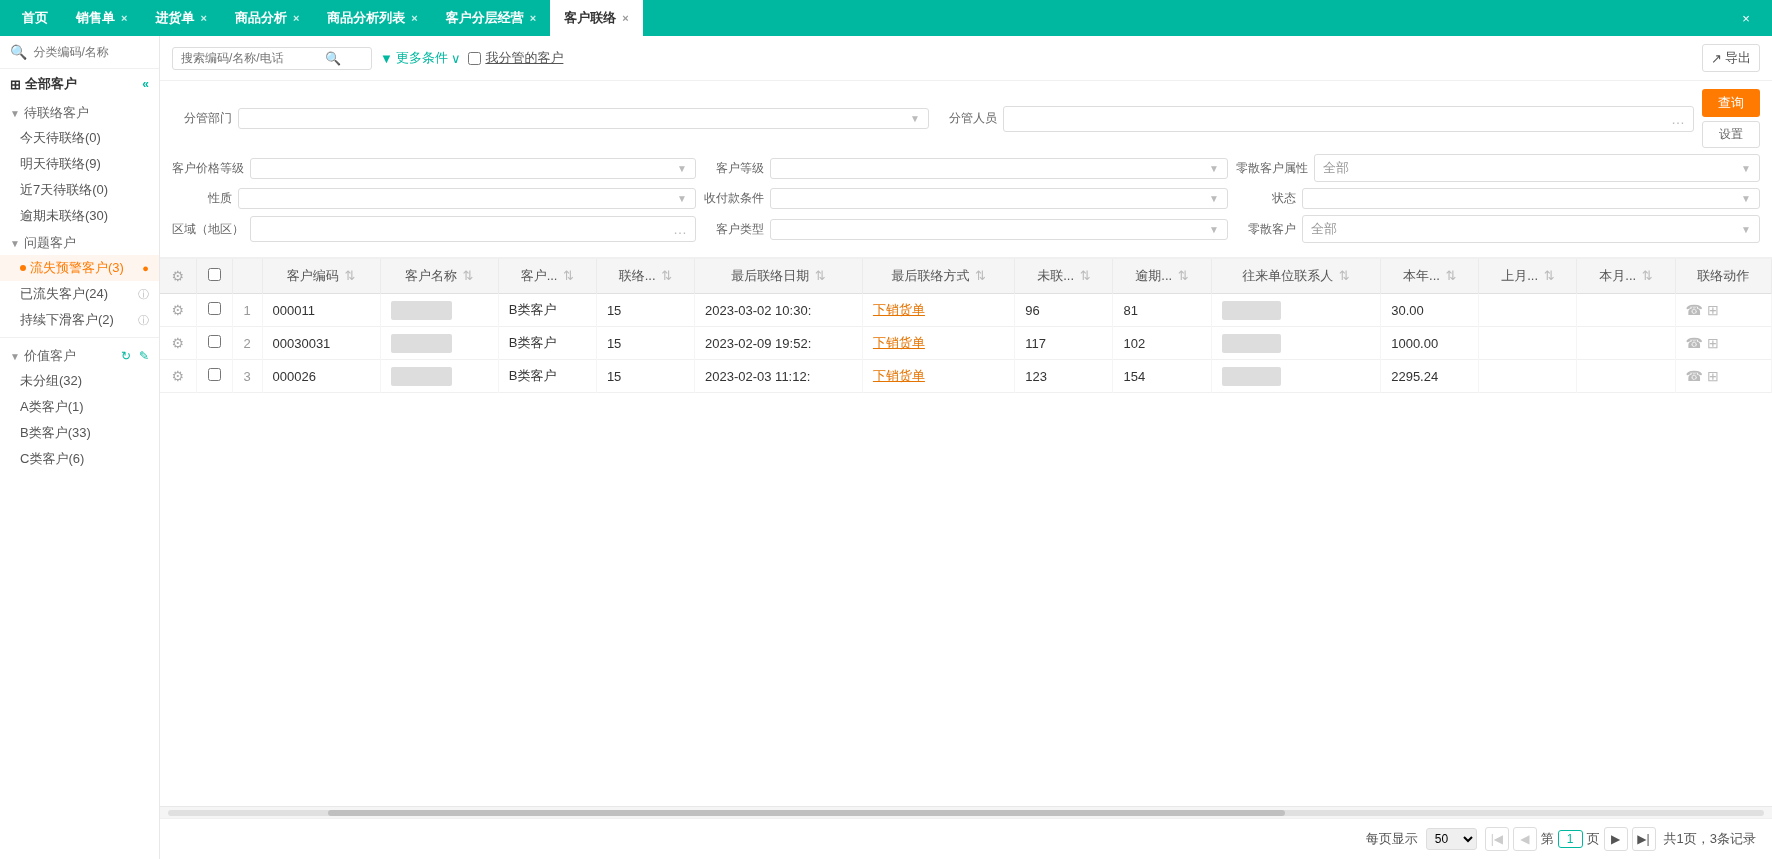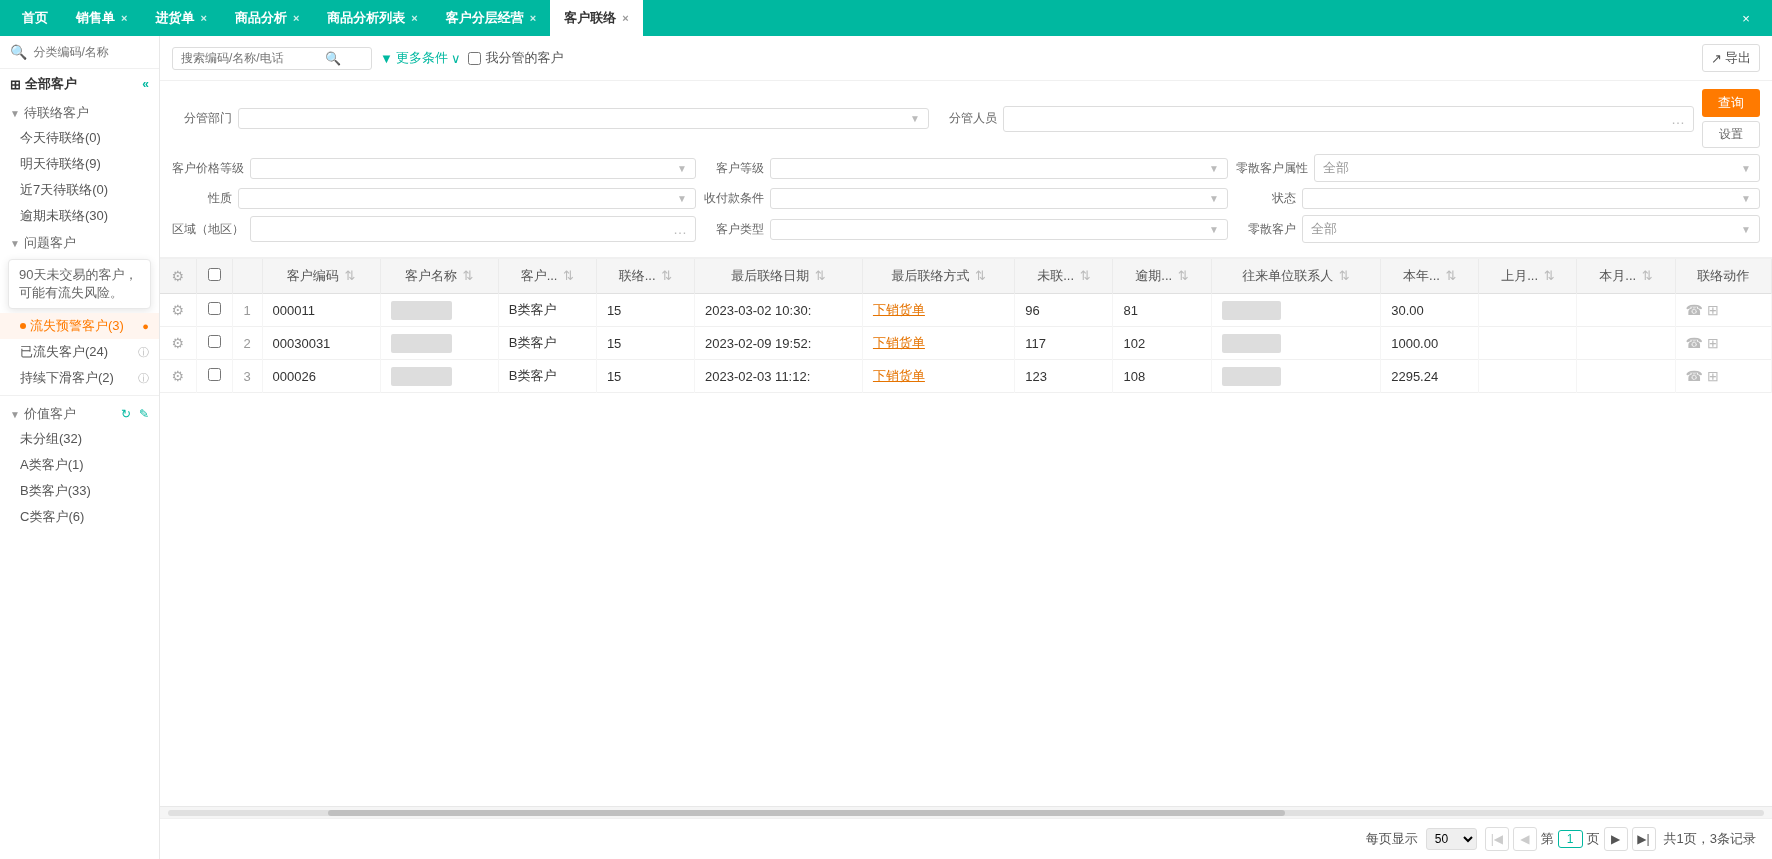--- a/index.html
+++ b/index.html
@@ -175,21 +175,21 @@
       color: #999;
       width: 140px;
       background: transparent;
     }
     .filter-more-btn {
       display: flex; align-items: center; gap: 3px;
       color: #00b8a0; cursor: pointer; font-size: 13px;
     }
     .filter-my-customers {
       display: flex; align-items: center; gap: 4px;
-      color: #555; font-size: 13px; cursor: pointer;
+      color: #555; font-size: 13px; cursor: pointer; text-decoration: underline;
     }
     .filter-my-customers input[type=checkbox] { cursor: pointer; }
     .filter-spacer { flex: 1; }
     .export-btn {
       display: flex; align-items: center; gap: 3px;
       color: #555; cursor: pointer; font-size: 13px;
       border: 1px solid #ddd; border-radius: 3px; padding: 4px 8px;
       background: #fff;
     }
 
@@ -451,23 +451,20 @@
     </div>
     <div class="sidebar-item">
       <span class="sidebar-item-label">逾期未联络(30)</span>
     </div>
 
     <div class="sidebar-group-title">
       <span class="arrow">▼</span>
       <span>问题客户</span>
     </div>
 
-    <div class="tooltip-box">
-      <span>90天未交易的客户，可能有流失风险。</span>
-    </div>
 
     <div class="sidebar-item active">
       <span class="dot"></span>
       <span class="sidebar-item-label">流失预警客户(3)</span>
       <span style="color:#ff7a00; font-size:11px; cursor:pointer">●</span>
     </div>
     <div class="sidebar-item">
       <span class="sidebar-item-label">已流失客户(24)</span>
       <span style="color:#bbb; font-size:11px">ⓘ</span>
     </div>
@@ -729,21 +726,21 @@
     <td class="gear-icon-cell">⚙</td>
     <td class="checkbox-col"><input type="checkbox" style=""></td>
     <td class="row-num">3</td>
     <td>000026</td>
     <td><span style="background:#ddd;color:transparent;border-radius:2px;padding:2px 18px;">&nbsp;&nbsp;&nbsp;&nbsp;&nbsp;&nbsp;&nbsp;</span></td>
     <td>B类客户</td>
     <td>15</td>
     <td>2023-02-03 11:12:</td>
     <td class="link-cell"><a>下销货单</a></td>
     <td>123</td>
-    <td>108</td>
+    <td>154</td>
     <td><span style="background:#ddd;color:transparent;border-radius:2px;padding:2px 28px;">&nbsp;</span></td>
     <td>2295.24</td>
     <td></td>
     <td></td>
     <td>
       <div class="action-icons">
         <span class="action-icon" title="联络">☎</span>
         <span class="action-icon" title="更多">⊞</span>
       </div>
     </td>

